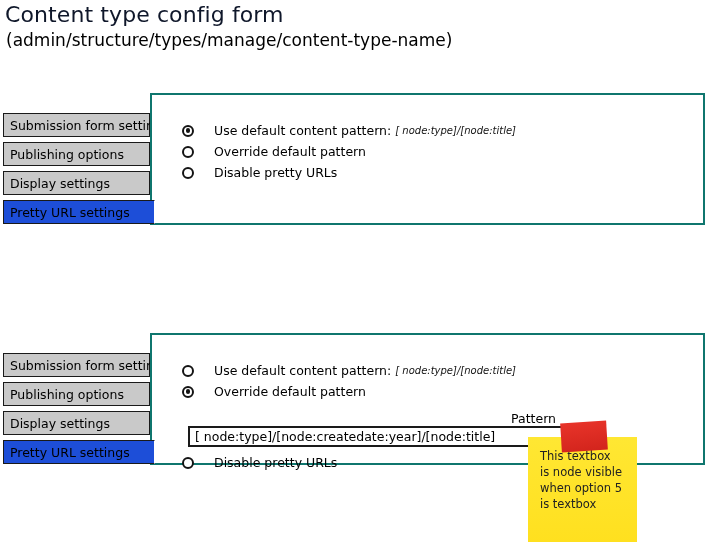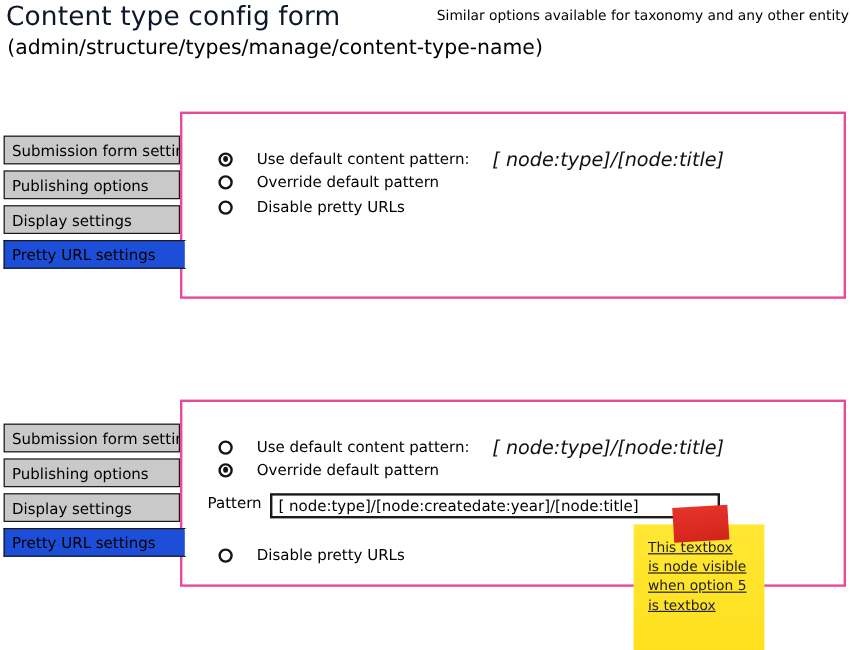--- a/index.html
+++ b/index.html
@@ -82,23 +82,23 @@
     border-right: 1.6px solid #ffffff;
     z-index: 4;
   }
 
   
   .panel {
     position: absolute;
     left: 150px;
     top: 5px;
     width: 555px;
-    height: 156px;
-    box-sizing: border-box;
-    border: 2px solid #ec4899;
+    height: 132px;
+    box-sizing: border-box;
+    border: 2px solid #0f766e;
     background: #ffffff;
     z-index: 2;
   }
 
   
   .radio-row {
     position: absolute;
     left: 30px;
     display: flex;
     align-items: center;
@@ -126,30 +126,31 @@
     border-radius: 50%;
     background: #141414;
   }
   .radio-label {
     margin-left: 20px;
     font-size: 12.5px;
     color: #000000;
   }
   .token {
     font-style: italic;
-    font-size: 16px;
-    margin-left: 19px;
+    font-size: 10px;
+    margin-left: 4px;
   }
 
   
   .pattern-row {
     position: absolute;
-    left: 21px;
+    left: 36px;
     display: flex;
-    align-items: flex-start;
+    align-items: flex-end;
+    flex-direction: column;
   }
   .pattern-label {
     font-size: 12.5px;
     color: #000000;
     margin-right: 7px;
   }
   .pattern-box {
     width: 375px;
     height: 21px;
     box-sizing: border-box;
@@ -175,41 +176,39 @@
     z-index: 9;
   }
   #sticky-note-text {
     position: absolute;
     left: 12px;
     top: 11px;
     width: 92px;
     font-size: 11.5px;
     line-height: 16px;
     color: #222222;
-    text-decoration: underline;
   }
   #sticky-note-text div { white-space: nowrap; }
   #sticky-tape {
     position: absolute;
     left: 561px;
     top: 422px;
     width: 46px;
     height: 29px;
     background: linear-gradient(175deg,#e8342a 0%,#d2241c 100%);
     transform: rotate(-3.5deg);
     z-index: 10;
   }
 </style>
 </head>
 <body>
 
 <div id="page-title">Content type config form</div>
 <div id="page-subtitle">(admin/structure/types/manage/content-type-name)</div>
 <div id="header-note">
-  <div>Similar options available for taxonomy and any other entity</div>
 </div>
 
 <div class="form-block" id="form-block-1">
 
   <div class="panel">
     <div class="radio-row" style="top:28px;">
       <span class="radio checked"></span>
       <span class="radio-label">Use default content pattern:</span>
       <span class="token">[ node:type]/[node:title]</span>
     </div>

